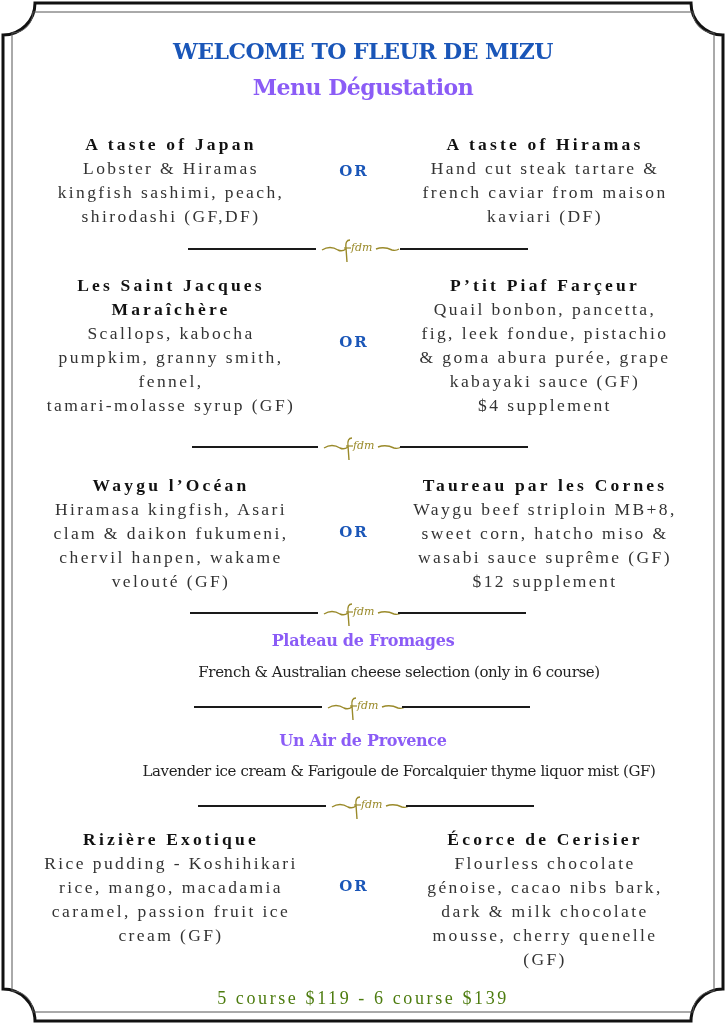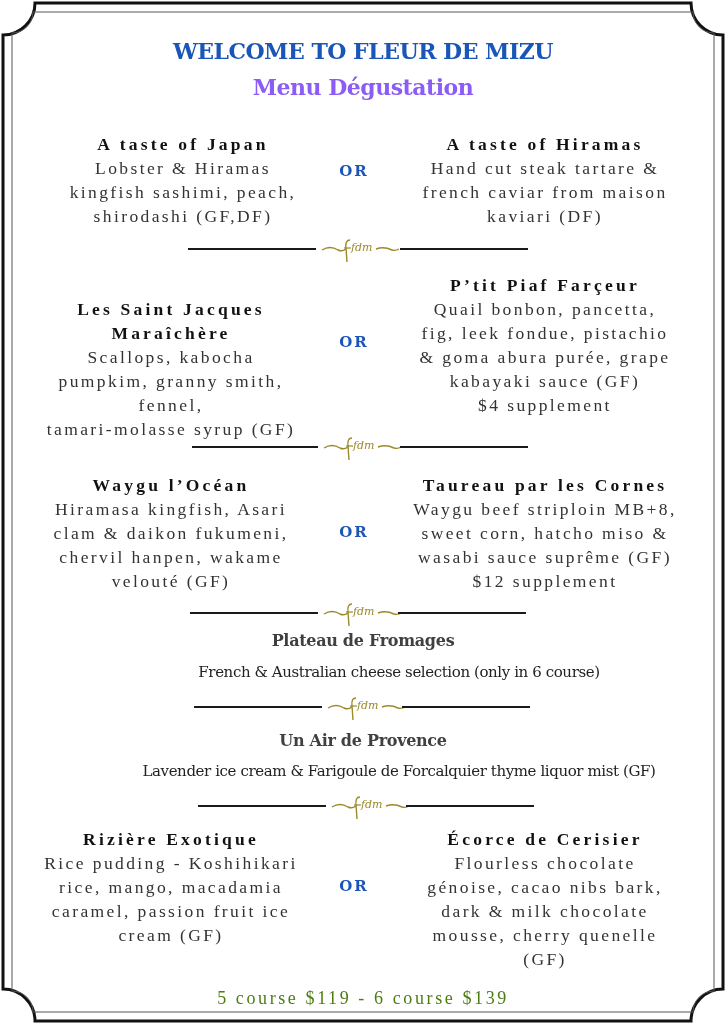--- a/index.html
+++ b/index.html
@@ -34,21 +34,21 @@
       font-family: "DejaVu Serif", serif; font-weight: bold; font-size: 15px;
       color: #1a56b8; letter-spacing: 2px;
     }
 
     .divider { position: absolute; height: 30px; }
     .divider .line { position: absolute; top: 14px; height: 2px; background: #1a1a1a; }
     .divider .mono { position: absolute; top: 0; }
 
     .single-title {
       position: absolute; left: 0; width: 726px; text-align: center;
-      font-family: "DejaVu Serif", serif; font-weight: bold; font-size: 16px; color: #404040;
+      font-family: "DejaVu Serif", serif; font-weight: bold; font-size: 16px; color: #8b5cf6;
       letter-spacing: -0.3px;
     }
     .single-desc {
       position: absolute; left: 0; width: 726px; text-align: center;
       font-family: "DejaVu Serif", serif; font-size: 15px; color: #222;
       letter-spacing: -0.4px;
       padding-left: 36px;
     }
     .pricing {
       position: absolute; left: 0; width: 726px; top: 972px; text-align: center;
@@ -64,21 +64,21 @@
   <path d="M 35 3 L 691 3 A 32 32 0 0 0 723 35 L 723 989 A 32 32 0 0 0 691 1021 L 35 1021 A 32 32 0 0 0 3 989 L 3 35 A 32 32 0 0 0 35 3 Z" fill="none" stroke="#111" stroke-width="3"></path>
 
   <path d="M 33 12 L 693 12 A 21 21 0 0 0 714 33 L 714 991 A 21 21 0 0 0 693 1012 L 33 1012 A 21 21 0 0 0 12 991 L 12 33 A 21 21 0 0 0 33 12 Z" fill="none" stroke="#555" stroke-width="1"></path>
 </svg>
 
 <div class="page">
 
   <div class="title">WELCOME TO FLEUR DE MIZU</div>
   <div class="subtitle">Menu Dégustation</div>
 
-  <div class="col left" style="top:116px;padding-left:12px;">
+  <div class="col left" style="top:116px;">
     <span class="dish-name">A taste of Japan</span>
     <span class="dish-desc">Lobster &amp; Hiramas
 kingfish sashimi, peach,
 shirodashi (GF,DF)</span>
   </div>
   <div class="or" style="top:146px;">OR</div>
   <div class="col right" style="top:116px;">
     <span class="dish-name">A taste of Hiramas</span>
     <span class="dish-desc">Hand cut steak tartare &amp;
 french caviar from maison
@@ -91,21 +91,21 @@
       <path d="M2 16 Q 10 11 18 16 Q 22 18 26 15" fill="none" stroke="#9a8a2a" stroke-width="1.4"></path>
       <path d="M30 6 Q 25 6 26 14 L 27 28" fill="none" stroke="#9a8a2a" stroke-width="1.4"></path>
       <path d="M24 14 L 31 14" fill="none" stroke="#9a8a2a" stroke-width="1.2"></path>
       <text x="31" y="17" font-family="DejaVu Serif, serif" font-style="italic" font-size="11" fill="#9a8a2a">fdm</text>
       <path d="M56 15 Q 64 12 72 16 Q 76 17 79 15" fill="none" stroke="#9a8a2a" stroke-width="1.4"></path>
     </svg>
     <div class="line" style="left:212px; width:128px;"></div>
   </div>
 
   <div class="col left" style="top:257px;">
-    <span class="dish-name" style="white-space:pre-line;margin-top:24px;">Les Saint Jacques
+    <span class="dish-name" style="white-space:pre-line;">Les Saint Jacques
 Maraîchère</span>
     <span class="dish-desc">Scallops, kabocha
 pumpkim, granny smith,
 fennel,
 tamari-molasse syrup (GF)</span>
   </div>
   <div class="or" style="top:317px;">OR</div>
   <div class="col right" style="top:257px;">
     <span class="dish-name">P’tit Piaf Farçeur</span>
     <span class="dish-desc">Quail bonbon, pancetta,

